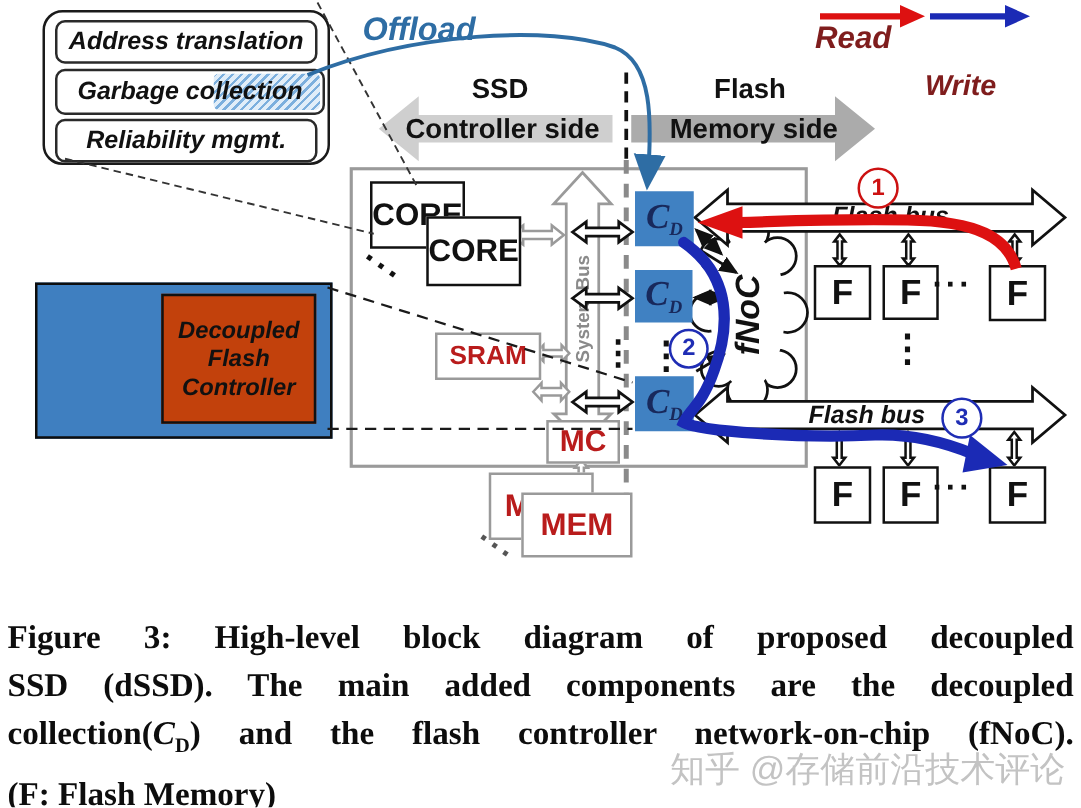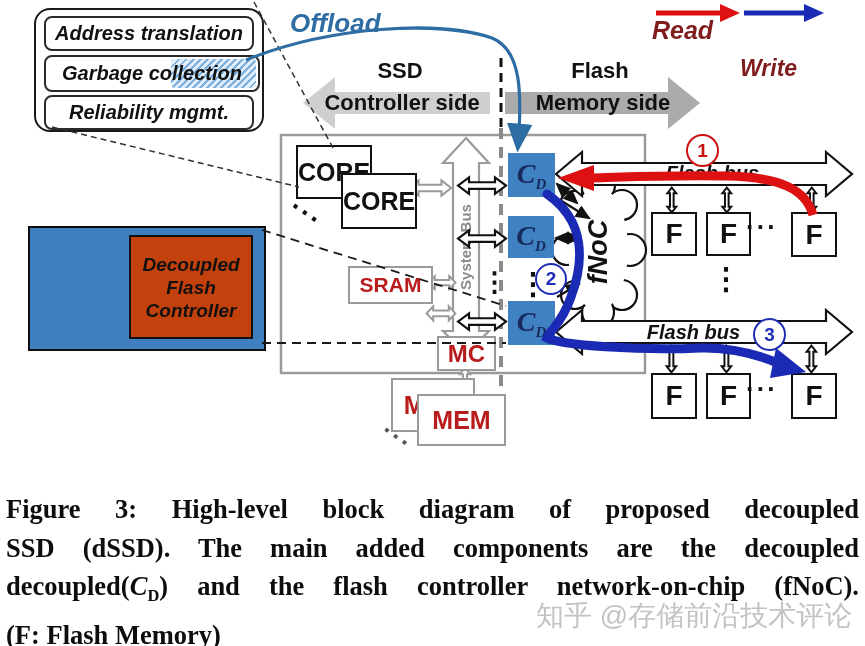--- a/index.html
+++ b/index.html
@@ -205,19 +205,19 @@
 
     <g>
       <path d="M547,194 C586,221 584,262 571,297 C562,323 551,329 547,338 C560,345 640,351 700,348 C730,347 756,354 778,363" fill="none" stroke="#1b2ab5" stroke-width="9" stroke-linecap="round"></path>
       <polygon points="776,348 806,372 770,378" fill="#1b2ab5"></polygon>
     </g>
   </svg>
 
   <div id="caption" class="abs" style="left:6px;top:490px;width:853px;">
     <div class="jline">Figure 3: High-level block diagram of proposed decoupled</div>
     <div class="jline">SSD (dSSD). The main added components are the decoupled</div>
-    <div class="jline"><span>decoupled(</span><span class="mathC">C</span><sub>D</sub><span>) and the flash controller network-on-chip (fNoC).</span></div>
+    <div class="jline"><span>collection(</span><span class="mathC">C</span><sub>D</sub><span>) and the flash controller network-on-chip (fNoC).</span></div>
     <div>(F: Flash Memory)</div>
   </div>
 
   <div id="watermark" class="abs" style="left:536px;top:597px;">知乎 @存储前沿技术评论</div>
 
 </div>
 
 </body></html>

